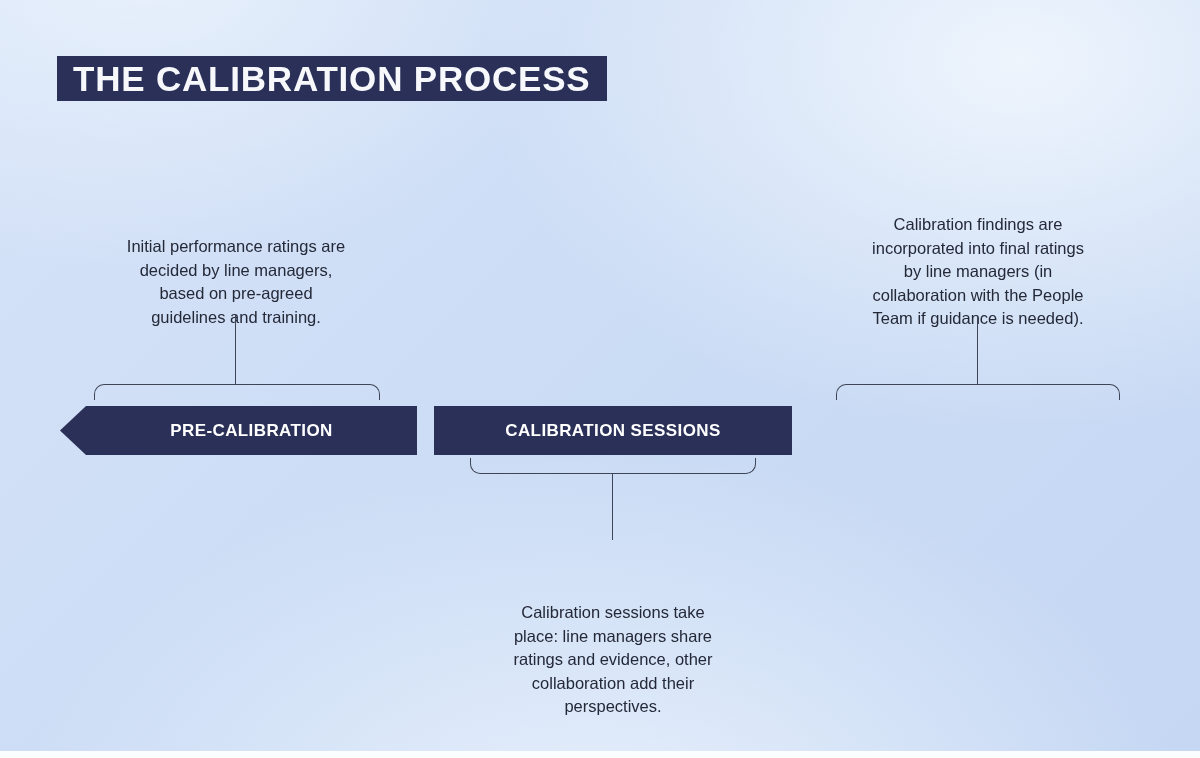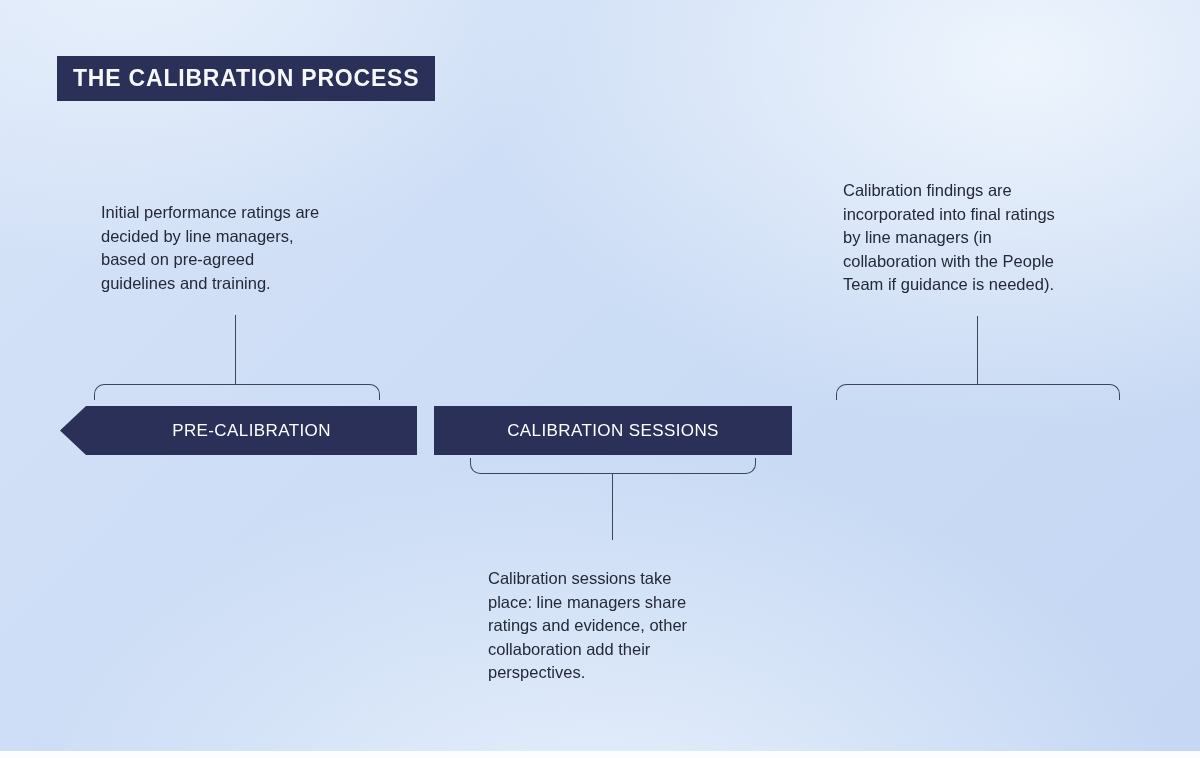--- a/index.html
+++ b/index.html
@@ -23,21 +23,21 @@
     left: 57px;
     top: 56px;
     height: 45px;
     background: var(--navy, #2a3058);
     display: flex;
     align-items: center;
     padding: 0 16px;
   }
   .title-box span {
     color: #f6f8fc;
-    font-size: 23px;
+    font-size: 35px;
     font-weight: 800;
     letter-spacing: 0.8px;
   }
   .banner {
     position: absolute;
     top: 406px;
     height: 49px;
     background: var(--navy, #2a3058);
     display: flex;
     align-items: center;
@@ -56,31 +56,33 @@
     border-radius: 0;
   }
   .banner-post {
     left: 812px;
     width: 334px;
     clip-path: polygon(0 0, calc(100% - 26px) 0, 100% 50%, calc(100% - 26px) 100%, 0 100%);
     padding-right: 26px;
   }
   .banner-label {
     color: var(--label_text, #ffffff);
-    font-weight: 400;
+    font-weight: 700;
     font-size: 17px;
     letter-spacing: 0.4px;
     white-space: nowrap;
   }
   .note {
     position: absolute;
     white-space: pre-line;
+    text-align: center;
     font-size: 16.5px;
     line-height: 23.5px;
     color: var(--ink, #242938);
+    margin-top: 34px;
   }
   .note-pre      { left: 101px; top: 201px; width: 270px; }
   .note-post     { left: 843px; top: 179px; width: 270px; }
   .note-sessions { left: 488px; top: 567px; width: 250px; }
   .stem {
     position: absolute;
     width: 0;
     border-left: 1.5px solid var(--line, #3f4557);
   }
   .stem-pre      { left: 235px; top: 315px; height: 69px; }

